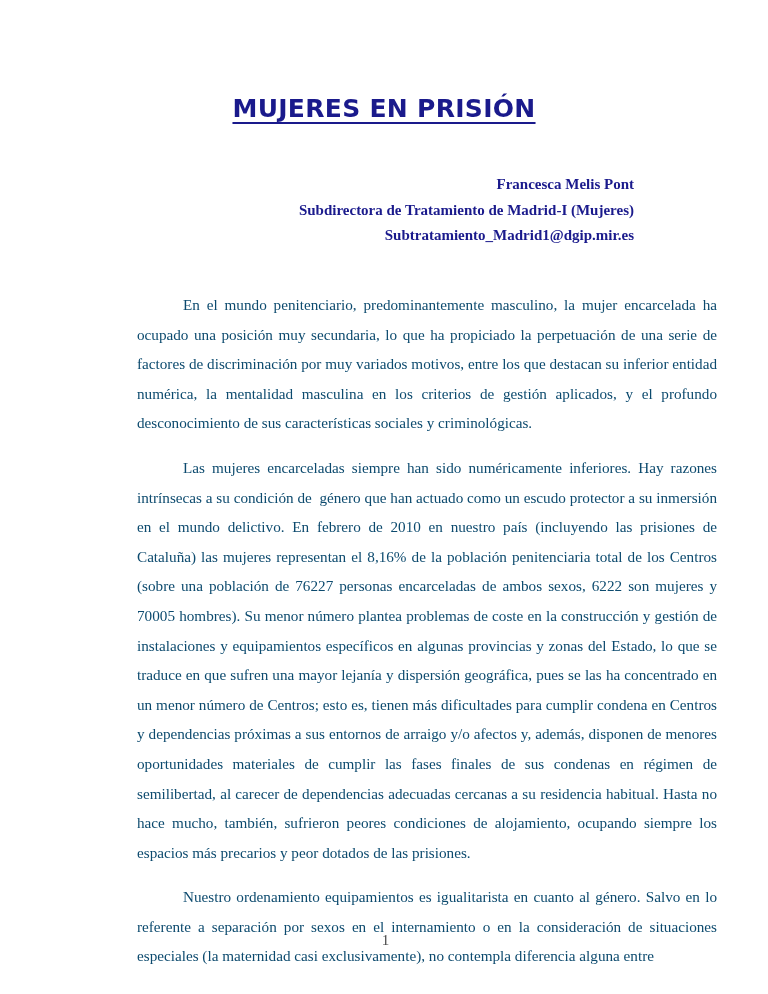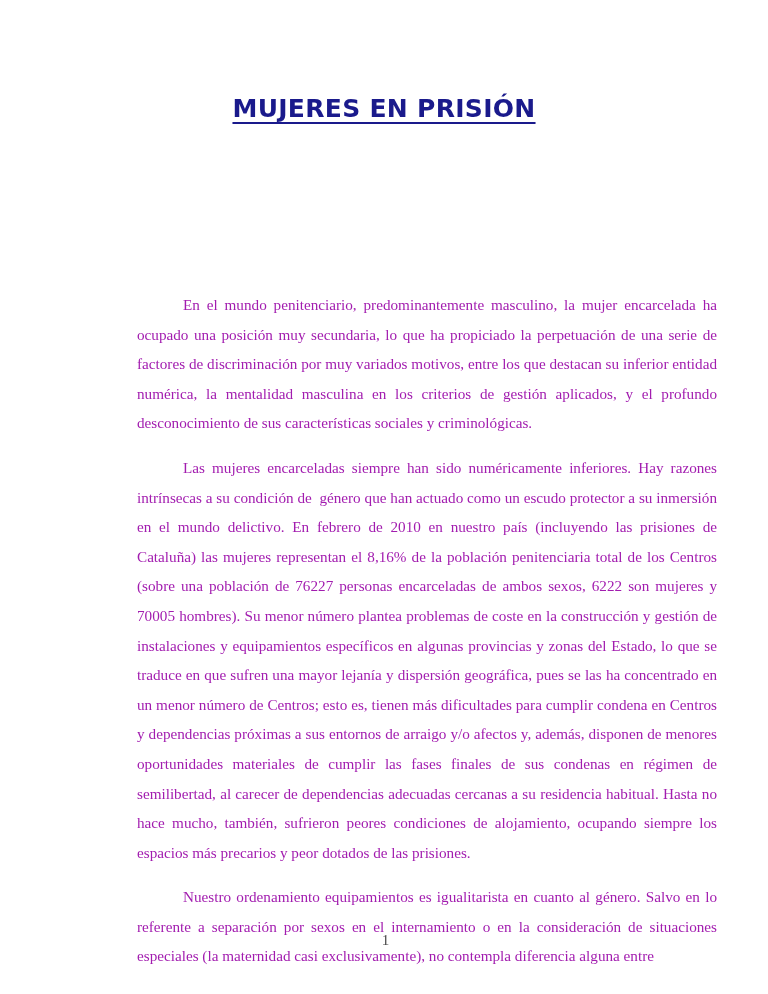--- a/index.html
+++ b/index.html
@@ -57,21 +57,21 @@
   }
 
   
   .body-text {
     position: absolute;
     left: 96px;
     top: 290px;
     width: 580px;
     font-family: "Liberation Serif", "DejaVu Serif", serif;
     font-size: 15.2px;
-    color: #a21caf;
+    color: #0c4a6e;
     line-height: 29.6px;
     text-align: justify;
     text-justify: inter-word;
   }
   .body-text p {
     margin: 0 0 15px 0;
     text-indent: 46px;
     white-space: pre-wrap;
   }
   .body-text p:last-child {
@@ -90,20 +90,25 @@
     color: #4a4a4a;
   }
 </style>
 </head>
 <body>
 
 <div class="page">
 
   <h1 class="doc-title">MUJERES EN PRISIÓN</h1>
 
+  <div class="author-block">
+    <span class="author-line">Francesca Melis Pont</span>
+    <span class="author-line">Subdirectora de Tratamiento de Madrid-I (Mujeres)</span>
+    <span class="author-line">Subtratamiento_Madrid1@dgip.mir.es</span>
+  </div>
 
   <div class="body-text">
     <p>En el mundo penitenciario, predominantemente masculino, la mujer encarcelada ha ocupado una posición muy secundaria, lo que ha propiciado la perpetuación de una serie de  factores de discriminación por muy variados motivos, entre los que destacan su inferior entidad numérica, la mentalidad masculina en los criterios de gestión aplicados, y el profundo desconocimiento de sus características sociales y criminológicas.</p>
     <p>Las mujeres encarceladas siempre han sido numéricamente inferiores. Hay razones intrínsecas a su condición de  género que han actuado como un escudo protector a su inmersión en el mundo delictivo. En febrero de 2010 en nuestro país (incluyendo las prisiones de Cataluña) las mujeres representan el 8,16% de la población penitenciaria total de los Centros (sobre una población de 76227 personas encarceladas de ambos sexos, 6222 son mujeres y 70005 hombres). Su menor número plantea problemas de coste en la construcción y gestión de instalaciones y equipamientos específicos en algunas provincias y zonas del Estado, lo que se traduce en que sufren una mayor lejanía y dispersión geográfica, pues se las ha concentrado en un menor número de Centros; esto es, tienen más dificultades para cumplir condena en Centros y dependencias próximas a sus entornos de arraigo y/o afectos y, además, disponen de menores oportunidades materiales de cumplir las fases finales de sus condenas en régimen de semilibertad, al carecer de dependencias adecuadas cercanas a su residencia habitual. Hasta no hace mucho, también, sufrieron peores condiciones de alojamiento, ocupando siempre los espacios más precarios y peor dotados de las prisiones.</p>
     <p>Nuestro ordenamiento equipamientos es igualitarista en cuanto al género. Salvo en lo referente a separación por sexos en el internamiento o en la consideración de situaciones especiales (la maternidad casi exclusivamente), no contempla diferencia alguna entre</p>
   </div>
 
   <div class="page-number">1</div>
 
 </div>

